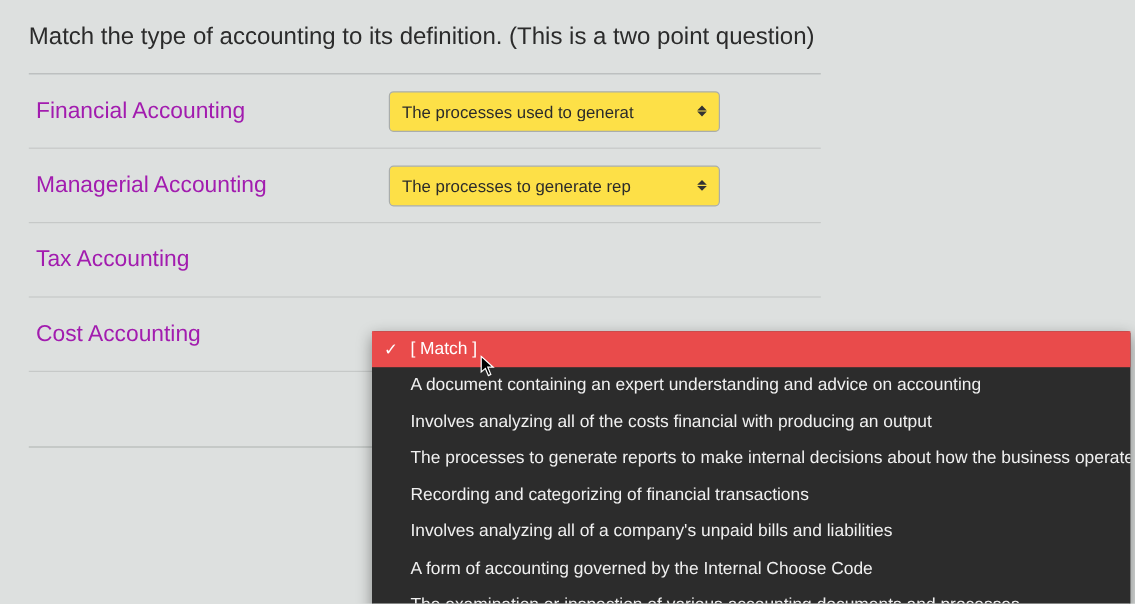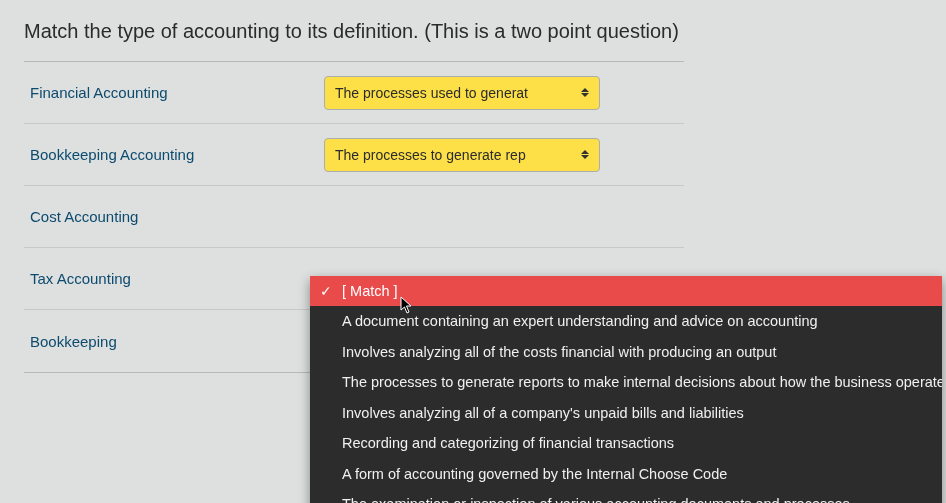--- a/index.html
+++ b/index.html
@@ -27,22 +27,22 @@
     .row {
       display: flex;
       align-items: center;
       border-bottom: 1px solid #c6c9c8;
       min-height: 62px;
     }
     .row:last-child { border-bottom: none; }
     .label-cell {
       width: 300px;
       padding: 18px 10px 18px 6px;
-      font-size: 15px;
-      color: #0c4a6e;
+      font-size: 19px;
+      color: #a21caf;
     }
     .select-cell {
       flex: 1;
       padding: 10px 0;
     }
     .select-box {
       display: inline-flex;
       align-items: center;
       justify-content: space-between;
       background: #fde047;
@@ -133,60 +133,59 @@
           <span class="text">The processes used to generat</span>
           <span class="sort-icon">
             <span class="tri up"></span>
               <span class="tri down"></span>
           </span>
         </div>
       </div>
     </div>
 
     <div class="row">
-      <div class="label-cell">Bookkeeping Accounting</div>
+      <div class="label-cell">Managerial Accounting</div>
       <div class="select-cell">
         <div class="select-box">
           <span class="text">The processes to generate rep</span>
           <span class="sort-icon">
             <span class="tri up"></span>
               <span class="tri down"></span>
           </span>
         </div>
       </div>
     </div>
 
     <div class="row">
+      <div class="label-cell">Tax Accounting</div>
+      <div class="select-cell"></div>
+    </div>
+
+    <div class="row">
       <div class="label-cell">Cost Accounting</div>
       <div class="select-cell"></div>
     </div>
 
     <div class="row">
-      <div class="label-cell">Tax Accounting</div>
-      <div class="select-cell"></div>
-    </div>
-
-    <div class="row">
-      <div class="label-cell">Bookkeeping</div>
       <div class="select-cell"></div>
     </div>
 
   </div>
 </div>
 
 <div class="dropdown">
   <div class="dropdown-item selected">
     <span class="check">✓</span>
     <span>[ Match ]</span>
   </div>
   <div class="dropdown-item"><span>A document containing an expert understanding and advice on accounting</span></div>
   <div class="dropdown-item"><span>Involves analyzing all of the costs financial with producing an output</span></div>
   <div class="dropdown-item"><span>The processes to generate reports to make internal decisions about how the business operates</span></div>
+  <div class="dropdown-item"><span>Recording and categorizing of financial transactions</span></div>
   <div class="dropdown-item"><span>Involves analyzing all of a company's unpaid bills and liabilities</span></div>
-  <div class="dropdown-item"><span>Recording and categorizing of financial transactions</span></div>
   <div class="dropdown-item"><span>A form of accounting governed by the Internal Choose Code</span></div>
   <div class="dropdown-item"><span>The examination or inspection of various accounting documents and processes</span></div>
 
 </div>
 
 <div class="cursor">
   <svg width="14" height="18" viewBox="0 0 14 18">
     <path d="M1 1 L1 14 L4.5 11 L7 17 L9 16 L6.5 10 L11 10 Z" fill="#000" stroke="#fff" stroke-width="1"></path>
   </svg>
 </div>

